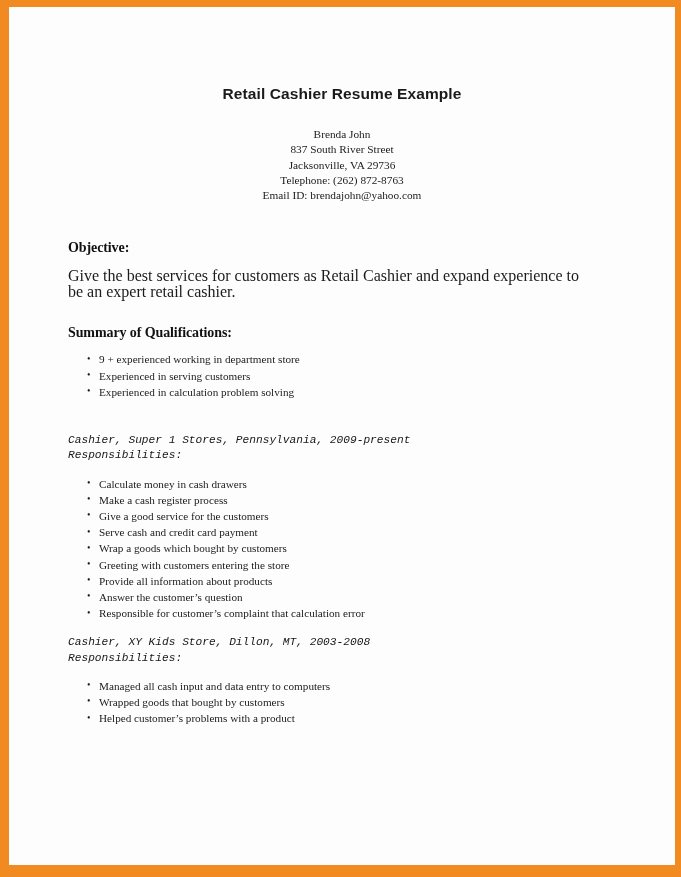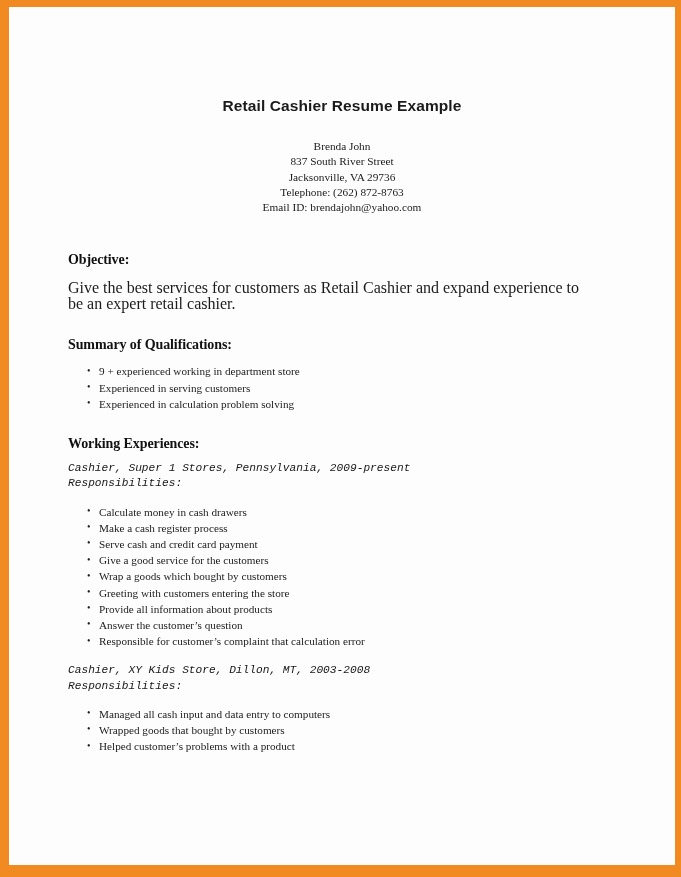--- a/index.html
+++ b/index.html
@@ -36,21 +36,21 @@
     width: 666px;
     height: 858px;
     background: #fdfdfd;
     box-sizing: border-box;
     overflow: hidden;
   }
 
   .doc {
     position: absolute;
     left: 0;
-    top: 12px;
+    top: 0;
     width: 666px;
   }
 
   
   .doc-title {
     font-family: "Liberation Sans", sans-serif;
     font-weight: bold;
     font-size: 15.5px;
     color: #1a1a1a;
     text-align: center;
@@ -163,31 +163,30 @@
         <h2 class="section-heading">Summary of Qualifications:</h2>
         <div class="gap-10"></div>
         <ul class="bullets">
           <li>9 + experienced working in department store</li>
           <li>Experienced in serving customers</li>
           <li>Experienced in calculation problem solving</li>
         </ul>
       </div>
 
       <div class="section" style="padding-top:24px;">
-        <h2 class="section-heading">Working Experiences:</h2>
         <div class="gap-9"></div>
 
         <p class="job-line">Cashier, Super 1 Stores, Pennsylvania, 2009-present</p>
         <p class="job-line">Responsibilities:</p>
         <div class="gap-12"></div>
         <ul class="bullets">
           <li>Calculate money in cash drawers</li>
           <li>Make a cash register process</li>
+          <li>Give a good service for the customers</li>
           <li>Serve cash and credit card payment</li>
-          <li>Give a good service for the customers</li>
           <li>Wrap a goods which bought by customers</li>
           <li>Greeting with customers entering the store</li>
           <li>Provide all information about products</li>
           <li>Answer the customer’s question</li>
           <li>Responsible for customer’s complaint that calculation error</li>
         </ul>
 
         <div class="gap-14"></div>
         <p class="job-line">Cashier, XY Kids Store, Dillon, MT, 2003-2008</p>
         <p class="job-line">Responsibilities:</p>

